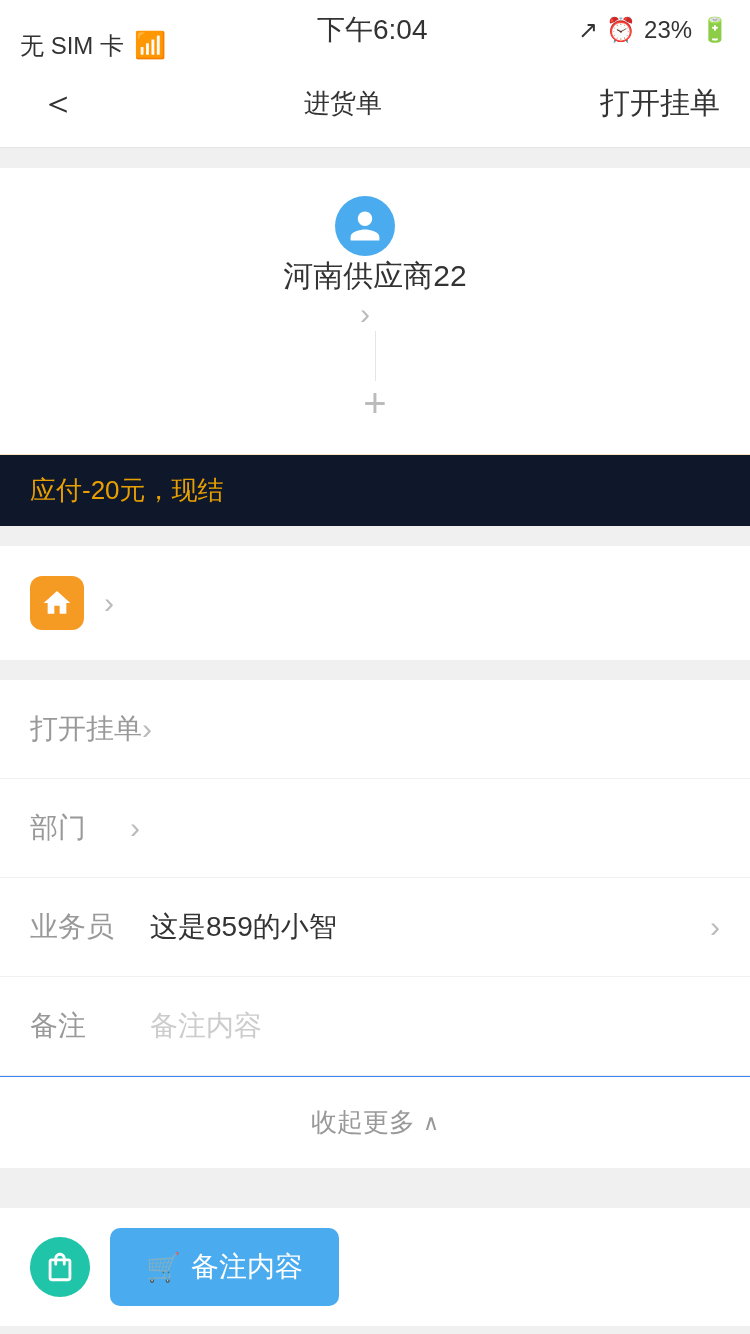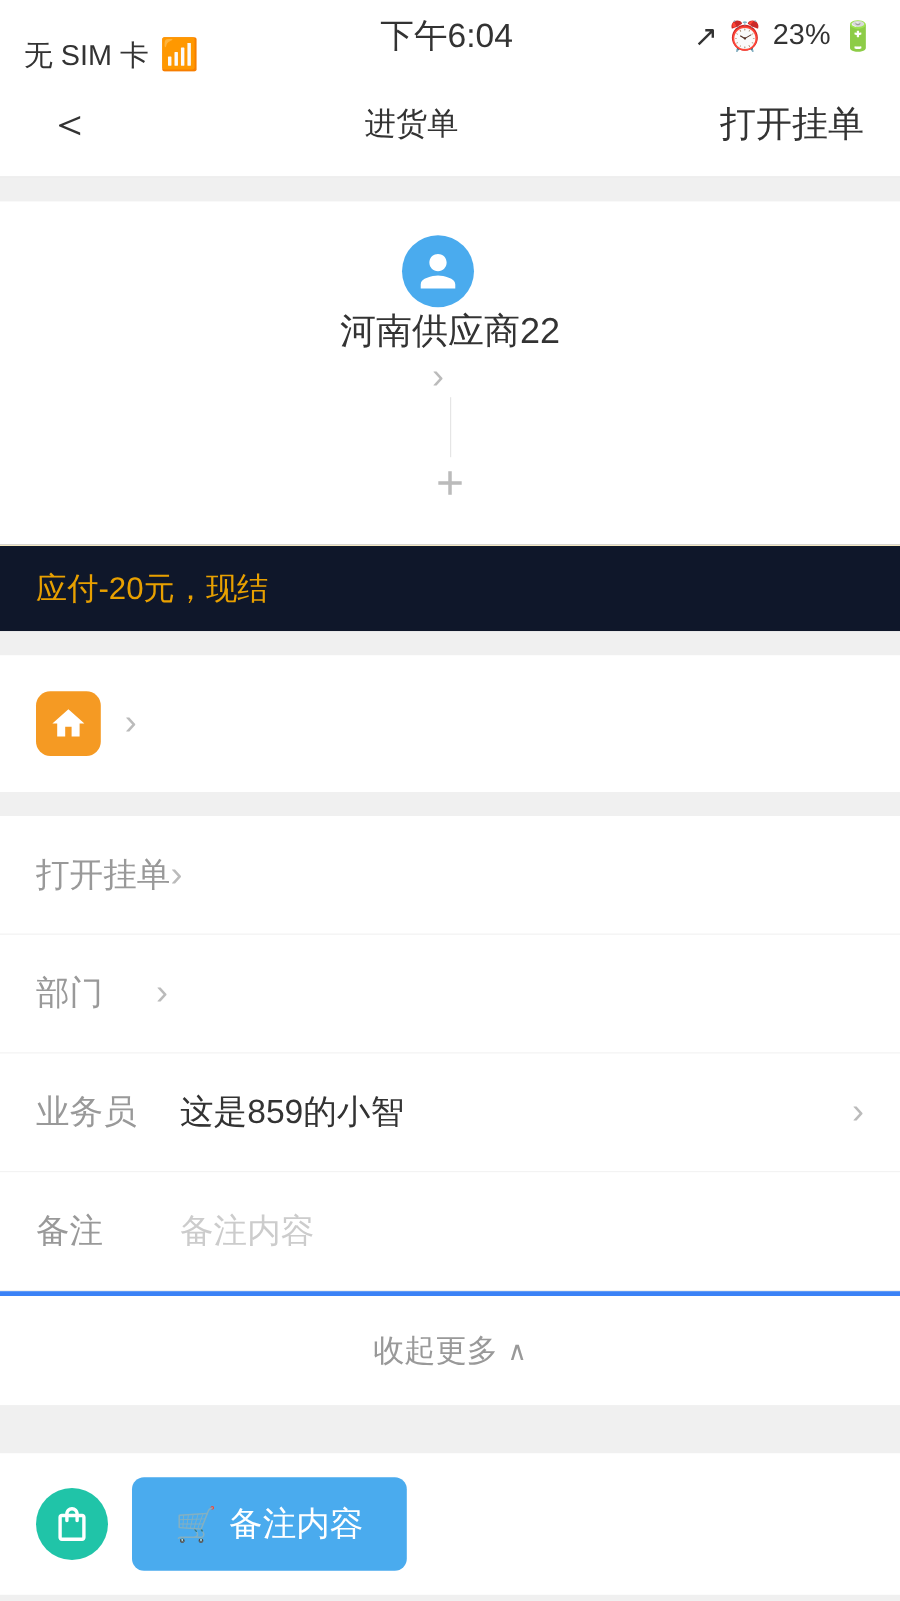--- a/index.html
+++ b/index.html
@@ -165,21 +165,21 @@
 
     
     .collapse-row {
       background: #fff;
       display: flex;
       align-items: center;
       justify-content: center;
       padding: 28px;
       color: #999;
       font-size: 26px;
-      border-top: 4px solid #3b82f6;
+      border-top: 1px solid #3b82f6;
     }
     .collapse-arrow { margin-left: 8px; font-size: 22px; }
 
     
     .bottom-bar {
       background: #fff;
       display: flex;
       align-items: center;
       padding: 20px 30px;
       margin-top: 20px;

